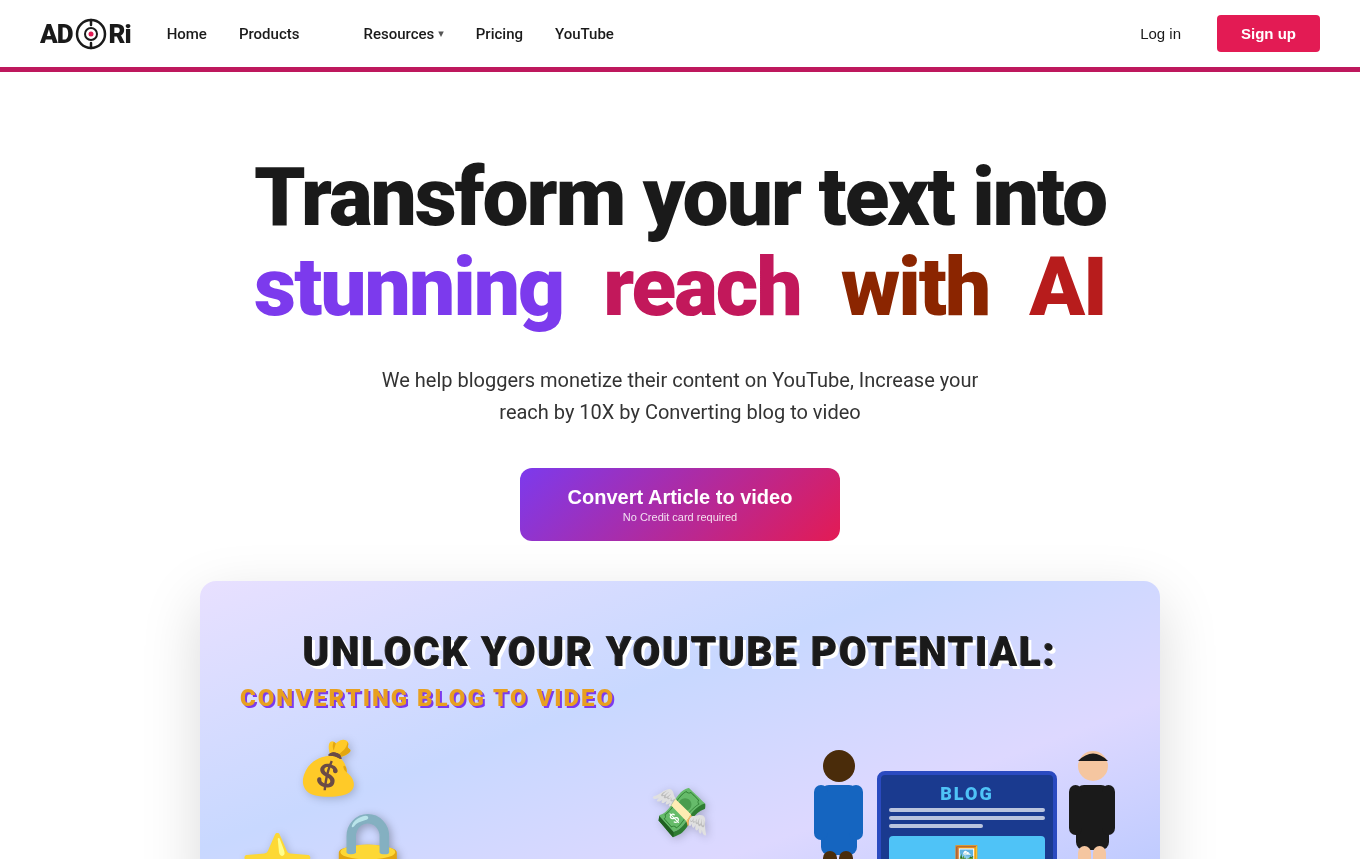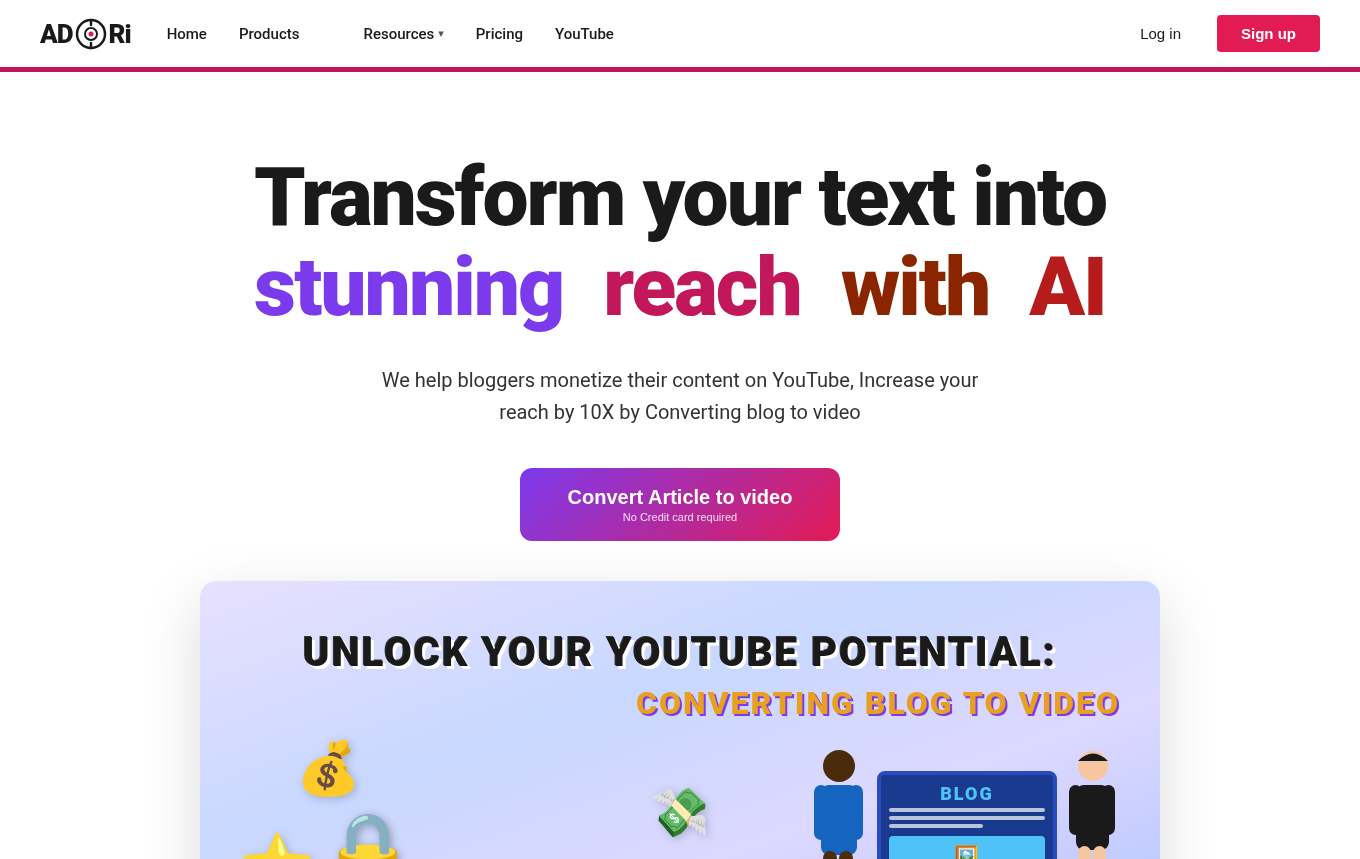--- a/index.html
+++ b/index.html
@@ -169,26 +169,26 @@
     .thumb-title-1 {
       font-size: 40px;
       font-weight: 900;
       color: #1a1a1a;
       text-transform: uppercase;
       letter-spacing: 2px;
       text-align: center;
       text-shadow: 3px 3px 0 #fff, -1px -1px 0 #333;
     }
     .thumb-title-2 {
-      font-size: 32px;
+      font-size: 24px;
       font-weight: 900;
       color: #e8a020;
       text-transform: uppercase;
       letter-spacing: 2px;
-      text-align: right;
+      text-align: left;
       text-shadow: 2px 2px 0 #7c3aed;
       margin-top: 8px;
     }
 
     
     .thumb-decorations {
       position: absolute;
       bottom: 0;
       left: 0;
       right: 0;

